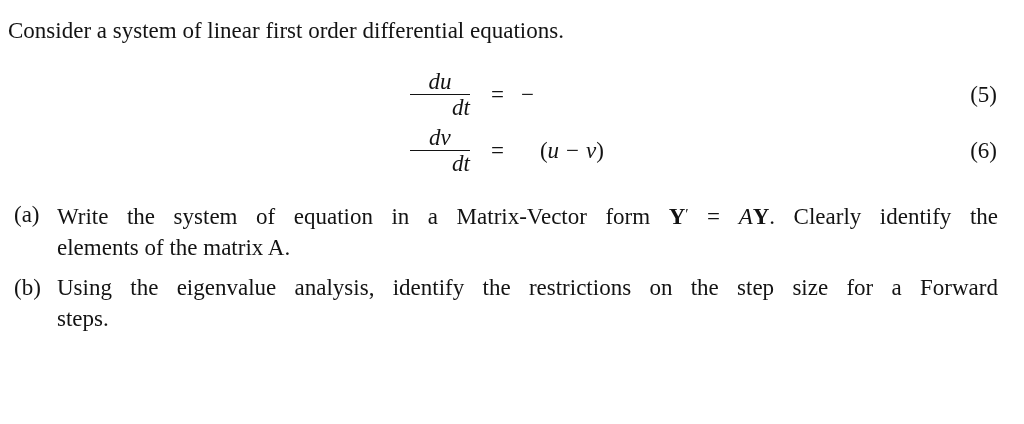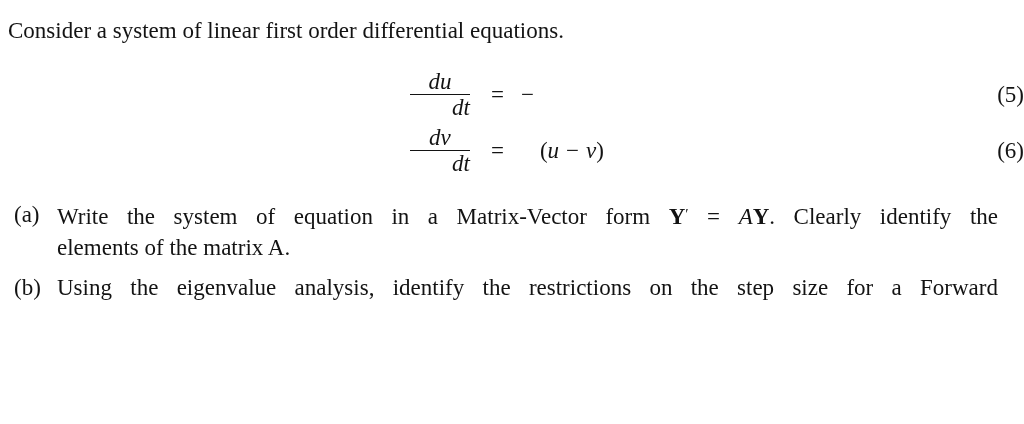--- a/index.html
+++ b/index.html
@@ -9,21 +9,21 @@
     font-family:"Liberation Serif","DejaVu Serif",serif;
     font-size:23px; line-height:31px;
   }
   .page { position:relative; width:1024px; height:316px; }
 
   .intro { padding-top:15px; padding-left:8px; }
 
   .equations { margin-top:20px; }
   .eq-row {
     height:56px; display:flex; align-items:center;
-    box-sizing:border-box; padding-left:410px; 
+    box-sizing:border-box; padding-left:410px; padding-right:27px;
   }
   .frac { display:inline-block; text-align:center; line-height:21px; font-style:italic; }
   .frac-num { display:block; border-bottom:1.5px solid #131313; padding:0 3px 2px 3px; }
   .frac-den { display:block; padding-top:2px;margin-left:42px; }
   .rel { margin-left:21px; }
   .rhs-sign { display:inline-block; width:19px; margin-left:17px; }
   .rhs { white-space:nowrap; }
   .var { font-style:italic; }
   .op { margin:0 7px; }
   .eq-label { margin-left:auto; }
@@ -75,16 +75,17 @@
     <div class="item-body">
       <div class="jline"><span>Write the system of equation in a Matrix-Vector form </span><span class="bY">Y</span><span class="prime">′</span><span> = </span><span class="itA">A</span><span class="bY">Y</span><span>. Clearly identify the</span></div>
       <div>elements of the matrix A.</div>
     </div>
   </div>
 
   <div class="item item-b">
     <div class="item-label">(b)</div>
     <div class="item-body">
       <div class="jline">Using the eigenvalue analysis, identify the restrictions on the step size for a Forward</div>
+      <div>steps.</div>
     </div>
   </div>
 
 </div>
 
 </body></html>

